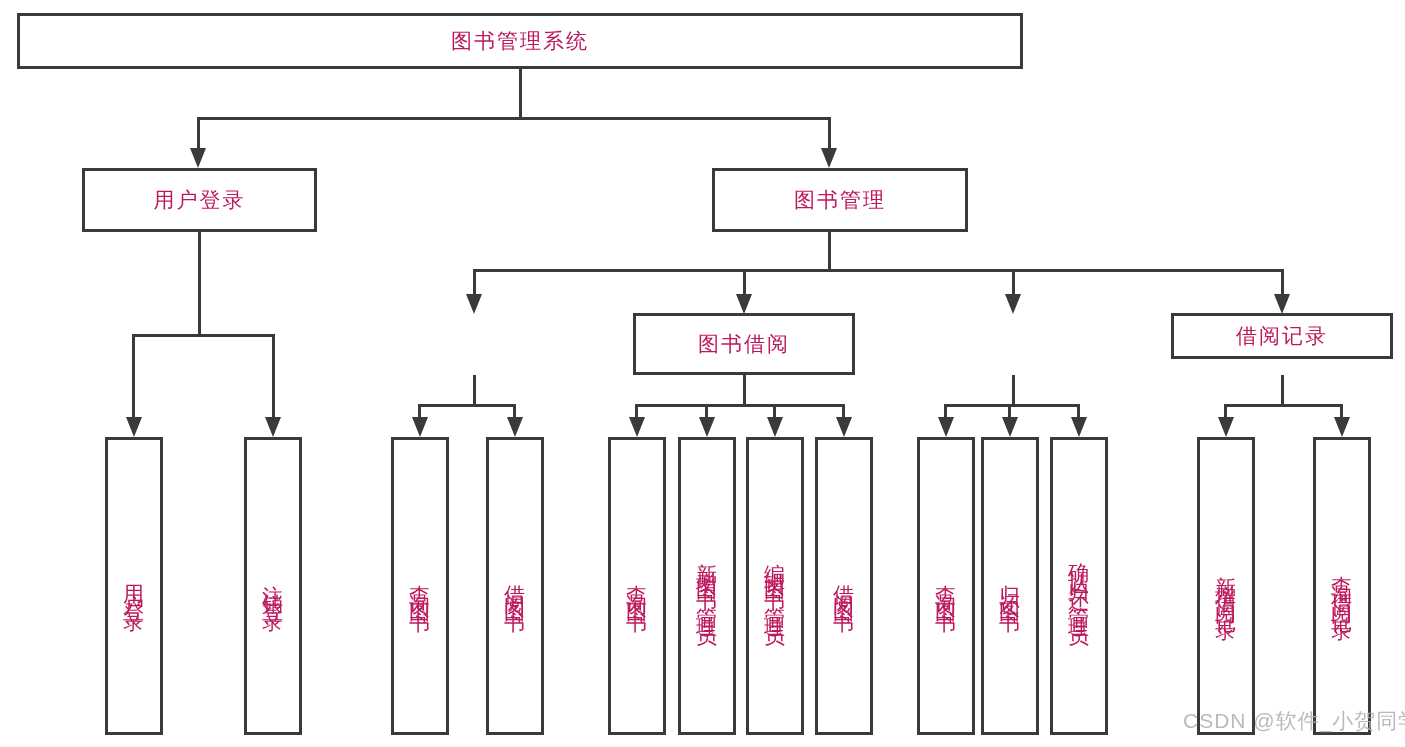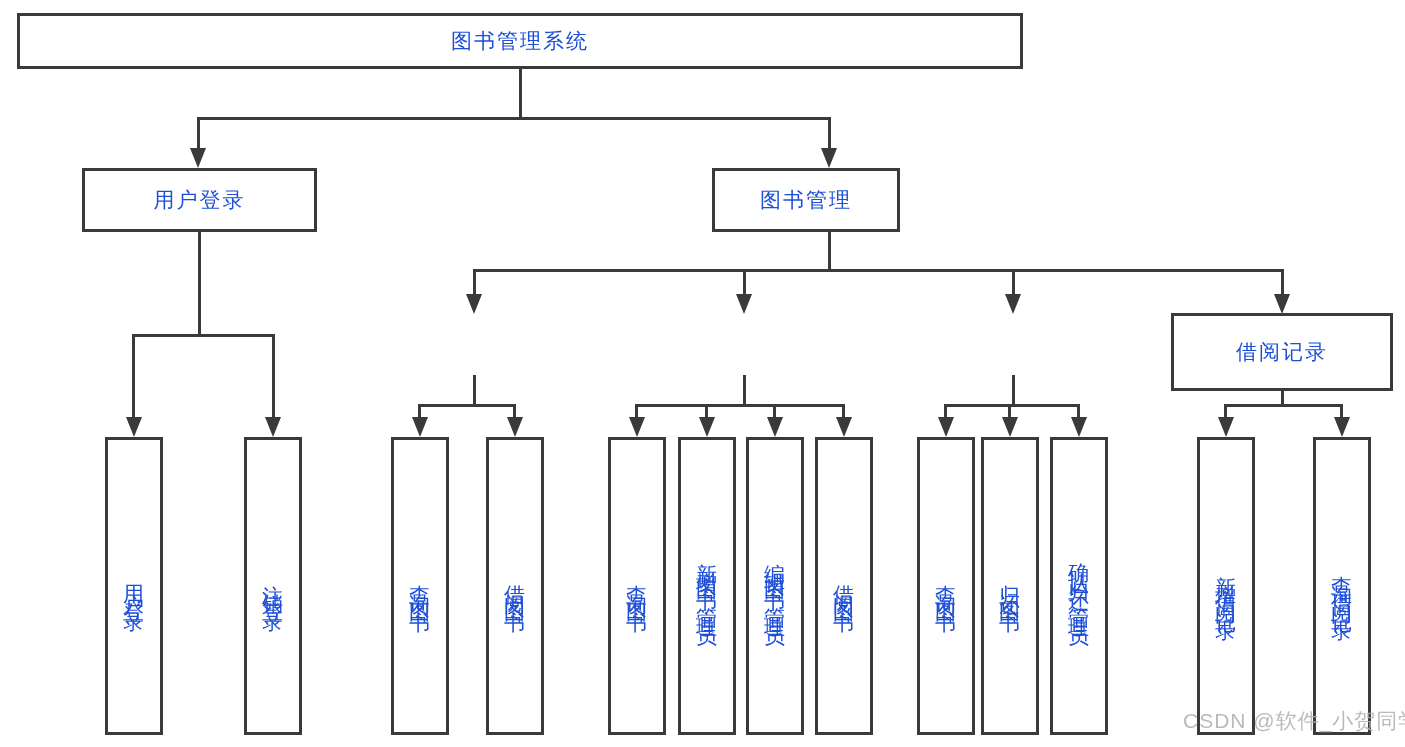--- a/index.html
+++ b/index.html
@@ -5,21 +5,21 @@
   html,body{margin:0;padding:0;background:#ffffff;}
   body{
     width:1405px;height:747px;position:relative;overflow:hidden;
     font-family:"Liberation Sans","DejaVu Sans",sans-serif;
   }
   .stage{position:absolute;inset:0;}
   .box{
     position:absolute;box-sizing:border-box;
     border:3px solid #3a3a3a;background:#ffffff;
     display:flex;align-items:center;justify-content:center;
-    color:#1d4ed8;font-size:21px;letter-spacing:2px;
+    color:#be185d;font-size:21px;letter-spacing:2px;
     z-index:2;
   }
   .leaf span{
     writing-mode:vertical-rl;
     letter-spacing:9px;
     line-height:1;
     white-space:nowrap;
   }
   .vline,.hline{position:absolute;background:#3a3a3a;z-index:1;}
   .tri{
@@ -102,28 +102,31 @@
   <div class="tri" style="left:1334px;top:417px;"></div>
 
   <div class="box" style="left:17px;top:13px;width:1006px;height:56px;">
     <span>图书管理系统</span>
   </div>
 
   <div class="box" style="left:82px;top:168px;width:235px;height:64px;">
     <span>用户登录</span>
   </div>
 
-  <div class="box" style="left:712px;top:168px;width:188px;height:64px;">
+  <div class="box" style="left:712px;top:168px;width:256px;height:64px;">
     <span>图书管理</span>
   </div>
 
 
+  <div class="box" style="left:633px;top:313px;width:222px;height:62px;">
+    <span>图书借阅</span>
+  </div>
 
 
-  <div class="box" style="left:1171px;top:313px;width:222px;height:78px;text-align:center;">
+  <div class="box" style="left:1171px;top:313px;width:222px;height:46px;text-align:center;">
     <span>借阅记录</span>
   </div>
 
   <div class="box leaf" style="left:105px;top:437px;width:58px;height:298px;">
     <span>用户登录</span>
   </div>
   <div class="box leaf" style="left:244px;top:437px;width:58px;height:298px;">
     <span>注销登录</span>
   </div>
 

